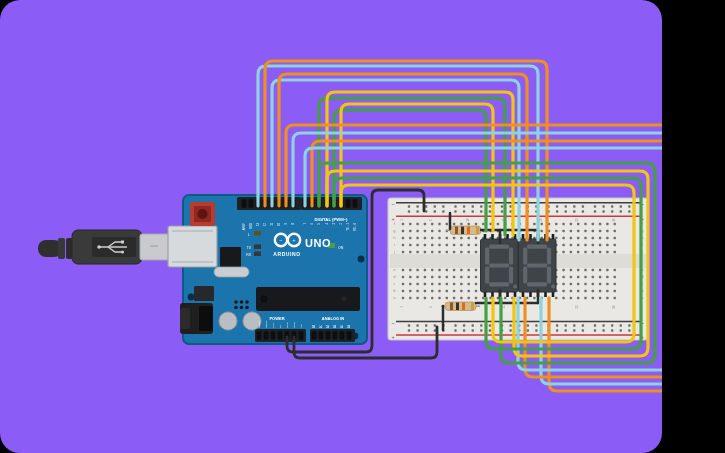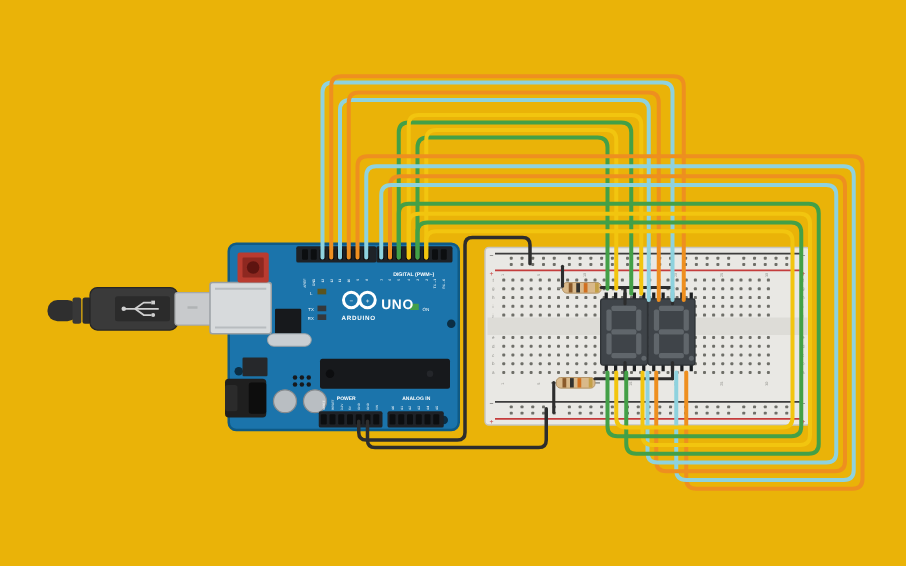--- a/index.html
+++ b/index.html
@@ -1,16 +1,16 @@
 <!DOCTYPE html>
 <html><head>
 <meta charset="utf-8">
 <style>
   html,body{margin:0;padding:0;background:#000;}
-  #stage{width:725px;height:453px;background:#eab308;position:relative;overflow:hidden;}
+  #stage{width:662px;height:453px;background:#8b5cf6;position:relative;overflow:hidden;border-radius:20px;}
   svg{display:block;}
   text{font-family:"Liberation Sans", sans-serif;}
 </style>
 </head>
 <body>
 
 <div id="stage">
 <svg id="scene" width="725" height="453" viewBox="0 0 725 453" xmlns="http://www.w3.org/2000/svg">
 
   <g>

